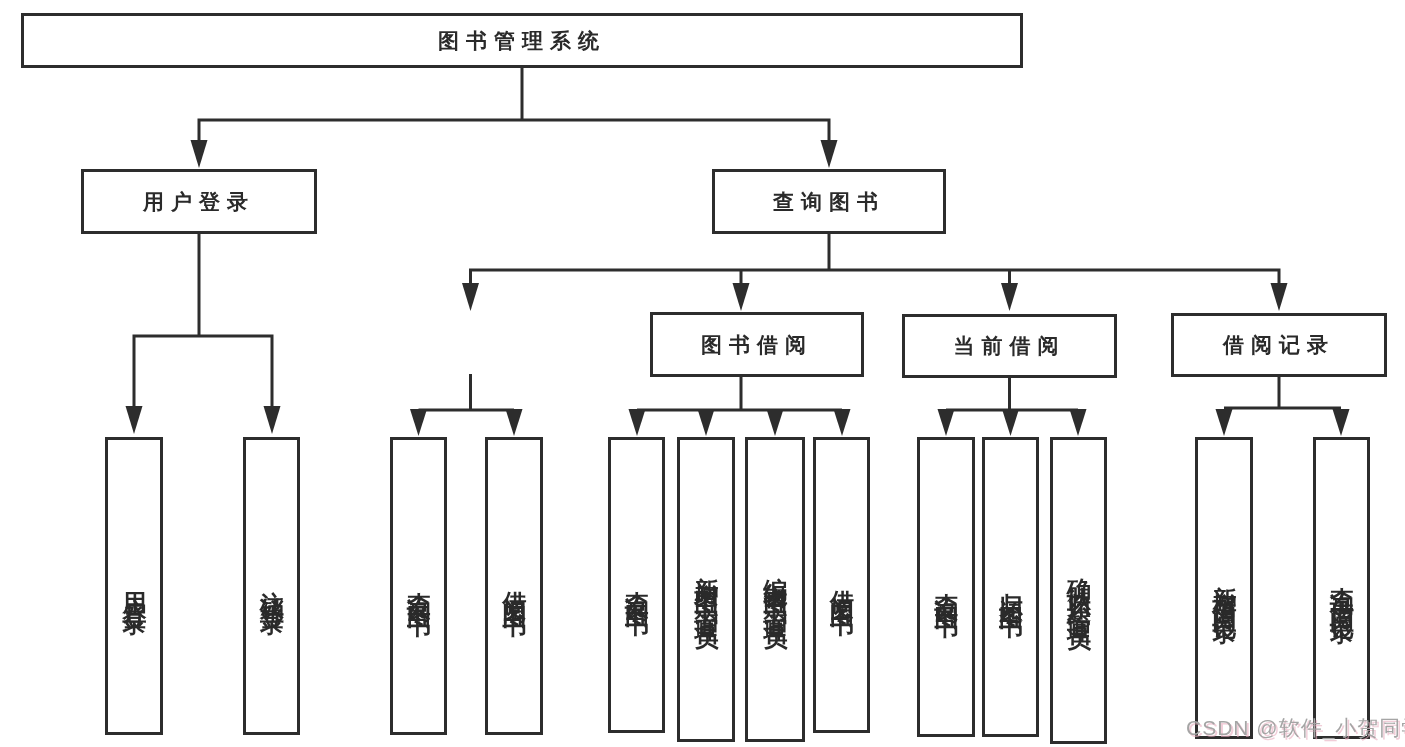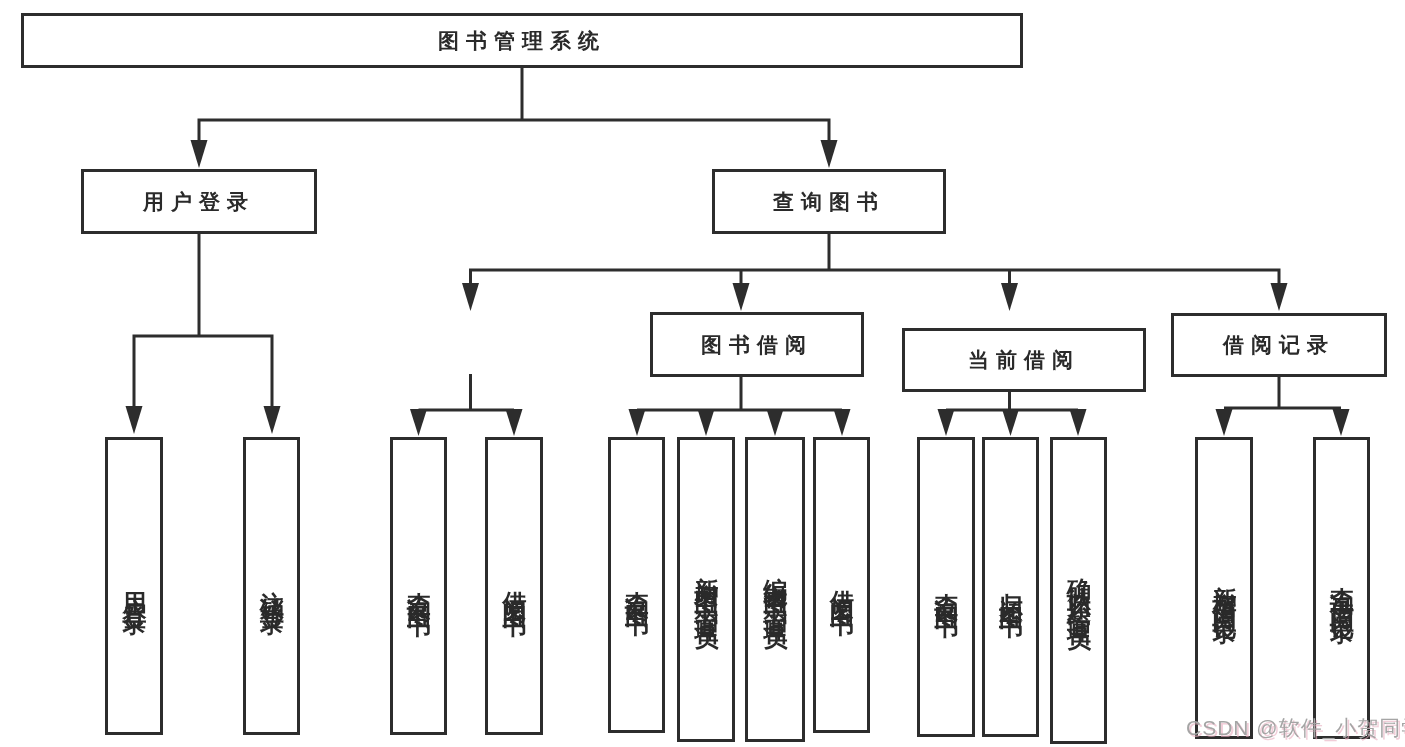--- a/index.html
+++ b/index.html
@@ -41,21 +41,21 @@
     white-space: normal;
   }
   
   .box-root            { left: 21px;   top: 13px;  width: 1002px; height: 55px; }
   
   .box-user-login      { left: 81px;   top: 169px; width: 236px;  height: 65px; }
   .box-book-mgmt       { left: 712px;  top: 169px; width: 234px;  height: 65px; }
   
   .box-new-book        { left: 363px;  top: 312px; width: 215px;  height: 63px; }
   .box-book-borrow     { left: 634px;  top: 312px; width: 214px;  height: 65px; margin-left: 16px; }
-  .box-current-borrow  { left: 902px;  top: 328px; width: 244px;  height: 64px; }
+  .box-current-borrow  { left: 902px;  top: 314px; width: 215px;  height: 64px; }
   .box-borrow-record   { left: 1171px; top: 313px; width: 216px;  height: 64px; }
   
   .box-v-user-login    { left: 105px;  width: 58px; height: 298px; }
   .box-v-logout        { left: 243px;  width: 57px; height: 298px; }
   .box-nb-query        { left: 390px;  width: 57px; height: 298px; }
   .box-nb-borrow       { left: 485px;  width: 58px; height: 298px; }
   .box-bb-query        { left: 608px;  width: 57px; height: 296px; }
   .box-bb-add          { left: 677px;  width: 58px; height: 305px; }
   .box-bb-edit         { left: 745px;  width: 60px; height: 305px; }
   .box-bb-borrow       { left: 813px;  width: 57px; height: 296px; }

